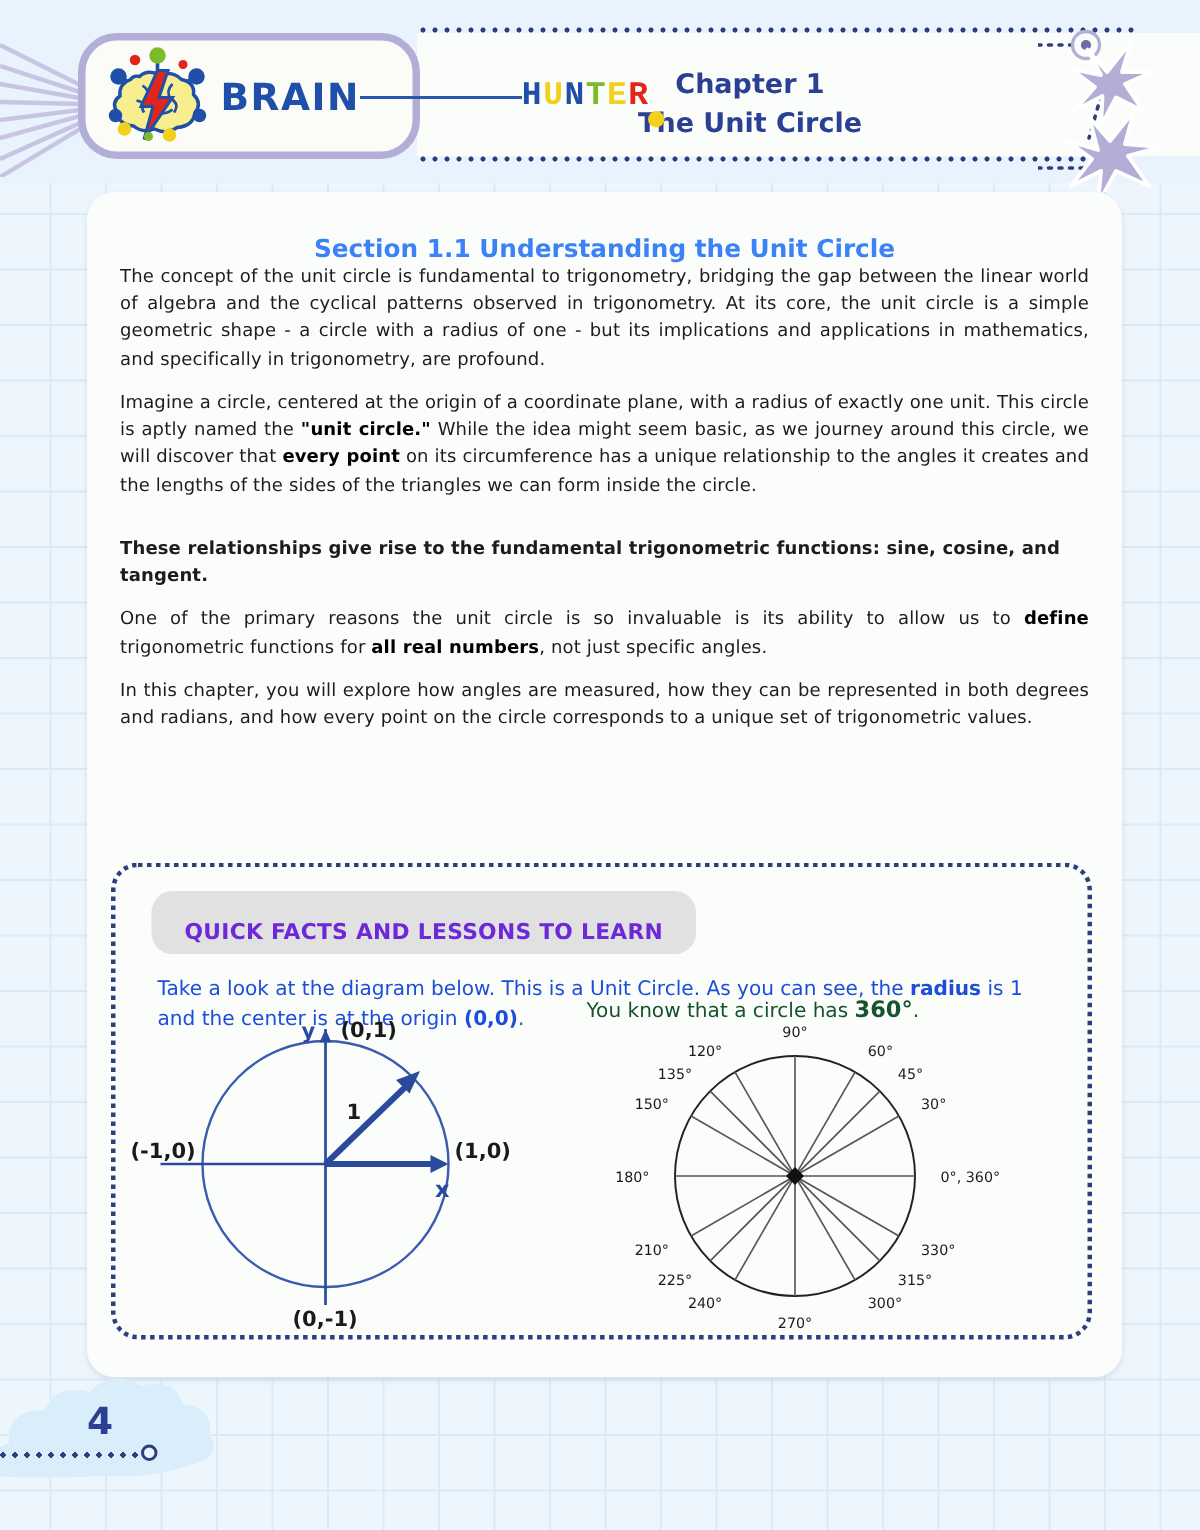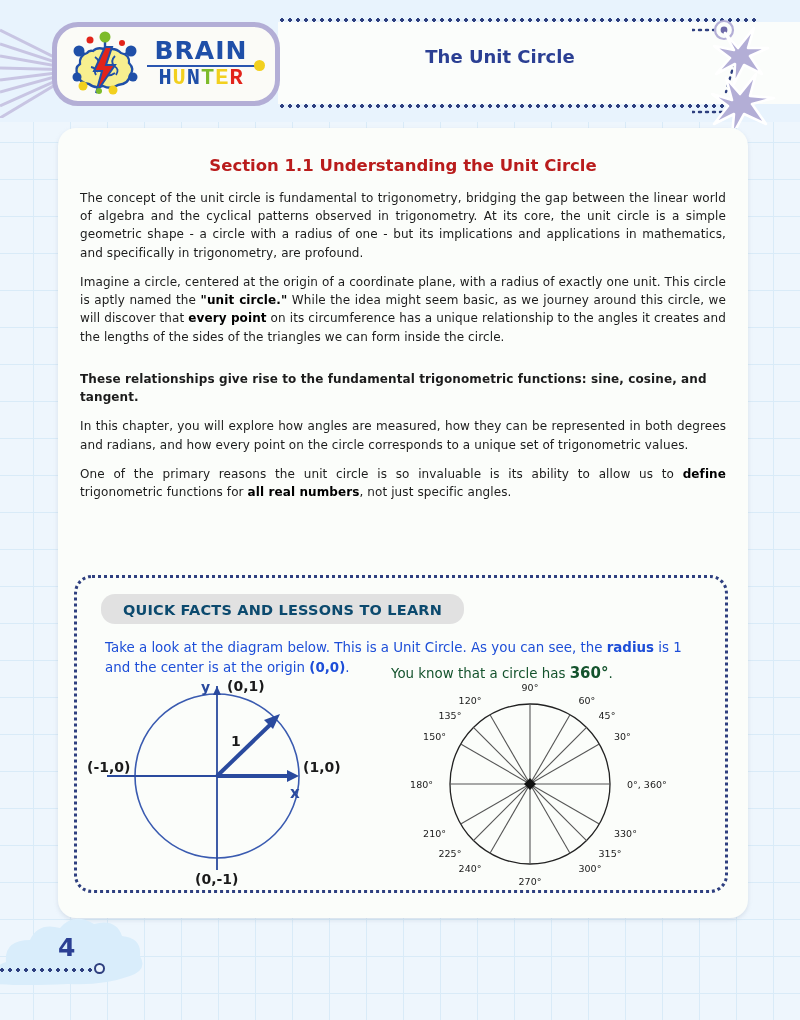--- a/index.html
+++ b/index.html
@@ -70,21 +70,21 @@
     background: #fbfbf7;
     border: 5px solid #b3aed6;
     border-radius: 26px;
     display: flex;
     align-items: center;
     padding-left: 8px;
     z-index: 6;
   }
   #logo-mark { width: 80px; height: 66px; flex: none; }
   #logo-words {
-    display: flex; flex-direction: column;
+    display: flex; flex-direction: row;
     align-items: center; justify-content: center;
     margin-left: 2px; position: relative;
   }
   .logo-brain-text {
     font-family: "DejaVu Sans", sans-serif;
     font-weight: bold;
     font-size: 25px;
     letter-spacing: 1px;
     color: #1f4fa8;
     line-height: 1;
@@ -129,26 +129,25 @@
     left: 58px; top: 128px;
     width: 690px; height: 790px;
     background: #fbfdfa;
     border-radius: 18px;
     box-shadow: 0 2px 4px rgba(150,165,185,0.28);
     padding: 18px 22px 0 22px;
   }
 
   #section-heading {
     text-align: center;
-    color: #b91c1c;
+    color: #3b82f6;
     font-family: "DejaVu Sans", sans-serif;
     font-weight: bold;
     font-size: 16.5px;
     margin-top: 10px;
-    margin-bottom: 14px;
   }
 
   .body-para {
     font-family: "DejaVu Sans", sans-serif;
     font-size: 12px;
     line-height: 1.52;
     color: #1c1c1c;
     text-align: justify;
     margin-bottom: 11px;
     letter-spacing: 0.1px;
@@ -166,26 +165,26 @@
     left: 16px; top: 447px;
     width: 654px; height: 318px;
     border: 3px dotted #2e3f7f;
     border-radius: 18px;
     padding: 16px 18px 0 18px;
   }
 
   #quick-facts-pill {
     display: inline-block;
     background: #e1e1e1;
-    color: #0c4a6e;
+    color: #6d28d9;
     font-family: "DejaVu Sans", sans-serif;
     font-weight: bold;
     font-size: 14.5px;
     letter-spacing: 0.2px;
-    padding: 8px 22px 6px 22px;
+    padding: 20px 22px 6px 22px;
     border-radius: 14px;
     margin-left: 6px;
   }
 
   #quick-facts-intro {
     font-family: "DejaVu Sans", sans-serif;
     font-size: 13.4px;
     line-height: 1.5;
     color: #1d4ed8;
     margin: 14px 10px 0 10px;
@@ -304,20 +303,21 @@
       <div class="logo-brain-text">BRAIN</div>
       <div class="logo-rule"></div>
       <div class="logo-hunter-text">
         <span class="lh0">H</span><span class="lh1">U</span><span class="lh2">N</span><span class="lh3">T</span><span class="lh4">E</span><span class="lh5">R</span>
       </div>
       <div id="logo-dot-y"></div>
     </div>
   </div>
 
   <div id="chapter-title">
+    <div>Chapter 1</div>
     <div>The Unit Circle</div>
   </div>
 </div>
 
 <svg id="stars-deco" viewBox="0 0 100 120">
   <g stroke="#2e3f7f" stroke-width="2.4" stroke-dasharray="2 5" stroke-linecap="round" fill="none">
     <path d="M0 22 L26 22"></path>
     <path d="M42 56 L34 84"></path>
     <path d="M0 104 L30 104"></path>
   </g>
@@ -329,22 +329,22 @@
   <path d="M40 92 L20 86 L36 98 L22 116 L42 106 L40 128 L52 106 L74 116 L60 96 L82 90 L58 88 L64 66 L48 86 L34 70 Z" fill="#b3aed6" stroke="#ffffff" stroke-width="2.6" stroke-linejoin="round"></path>
 </svg>
 
 <div id="content-card">
 
   <div id="section-heading">Section 1.1 Understanding the Unit Circle</div>
 
   <div class="body-para">The concept of the unit circle is fundamental to trigonometry, bridging the gap between the linear world of algebra and the cyclical patterns observed in trigonometry. At its core, the unit circle is a simple geometric shape - a circle with a radius of one - but its implications and applications in mathematics, and specifically in trigonometry, are profound.</div>
   <div class="body-para">Imagine a circle, centered at the origin of a coordinate plane, with a radius of exactly one unit. This circle is aptly named the <b>"unit circle."</b> While the idea might seem basic, as we journey around this circle, we will discover that <b>every point</b> on its circumference has a unique relationship to the angles it creates and the lengths of the sides of the triangles we can form inside the circle.</div>
   <div class="body-para para-bold">These relationships give rise to the fundamental trigonometric functions: sine, cosine, and tangent.</div>
+  <div class="body-para">One of the primary reasons the unit circle is so invaluable is its ability to allow us to <b>define</b> trigonometric functions for <b>all real numbers</b>, not just specific angles.</div>
   <div class="body-para">In this chapter, you will explore how angles are measured, how they can be represented in both degrees and radians, and how every point on the circle corresponds to a unique set of trigonometric values.</div>
-  <div class="body-para">One of the primary reasons the unit circle is so invaluable is its ability to allow us to <b>define</b> trigonometric functions for <b>all real numbers</b>, not just specific angles.</div>
 
   <div id="quick-facts-box">
     <div id="quick-facts-pill">QUICK FACTS AND LESSONS TO LEARN</div>
     <div id="quick-facts-intro">Take a look at the diagram below. This is a Unit Circle. As you can see, the <b>radius</b> is 1 and the center is at the origin <b>(0,0)</b>.</div>
 
     <div id="diagrams-row">
 
       <div id="unit-circle-wrap">
         <svg viewBox="0 0 300 226" width="300" height="226">
 

